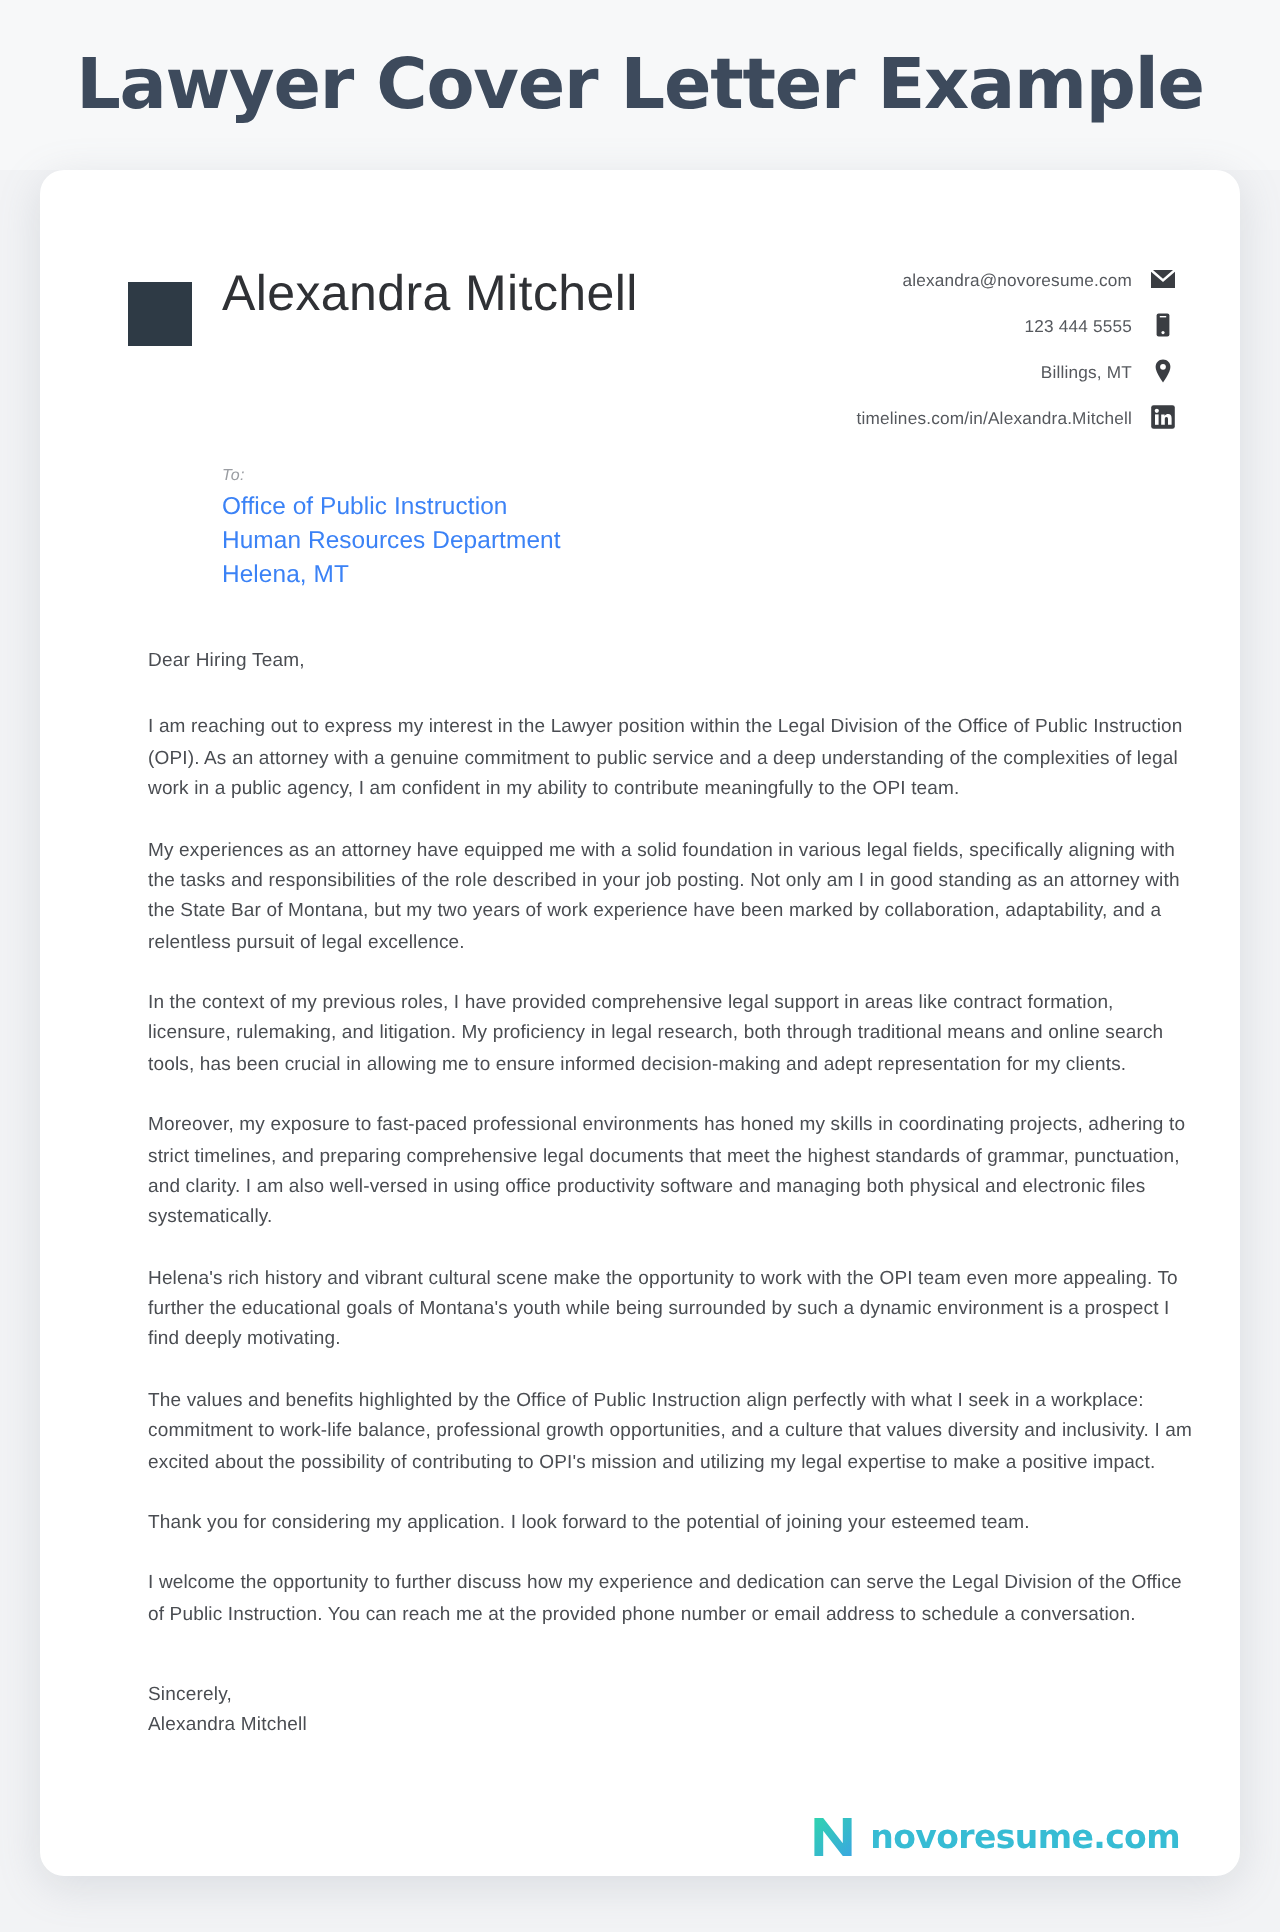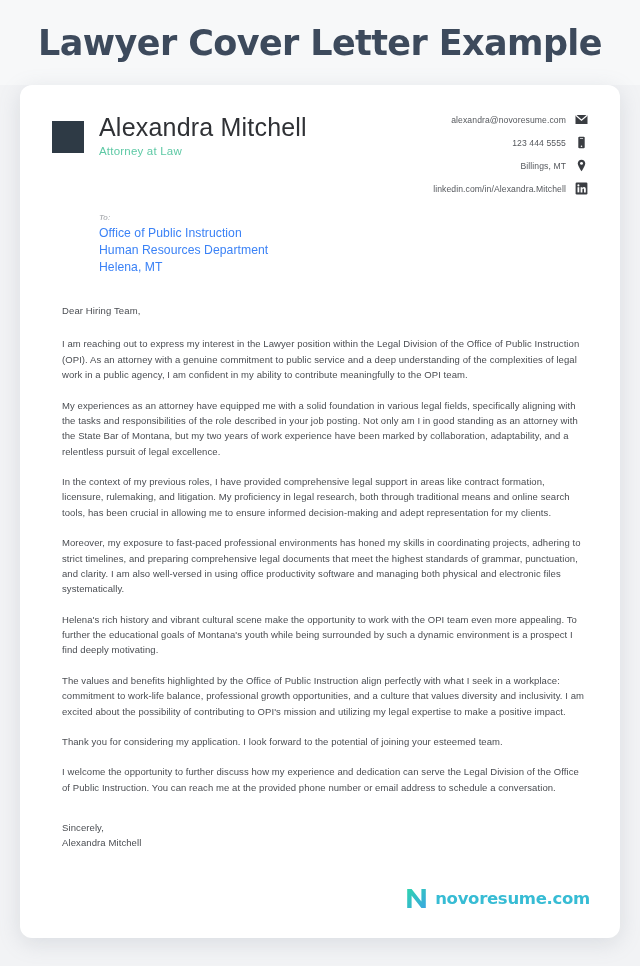--- a/index.html
+++ b/index.html
@@ -40,21 +40,22 @@
     background: #ffffff;
     border-radius: 12px;
     box-shadow: 0 5px 22px rgba(120,130,145,0.20);
     overflow: hidden;
   }
 
   .letter-inner {
     position: relative;
     width: 100%;
     height: 100%;
-    padding: 22px 32px 0 32px;
+    padding: 22px 32px 0 44px;
+    margin-top: 20px;
   }
 
   
   .header-row {
     display: flex;
     align-items: flex-start;
     justify-content: space-between;
   }
 
   .identity-block {
@@ -200,21 +201,20 @@
 
 <div class="letter-card">
   <div class="letter-inner">
 
     <div class="header-row">
 
       <div class="identity-block">
         <div class="photo-placeholder"></div>
         <div class="name-wrap">
           <div class="full-name">Alexandra Mitchell</div>
-          <div class="job-title">Attorney at Law</div>
         </div>
       </div>
 
       <div class="contact-list">
 
         <div class="contact-row">
           <span class="contact-text">alexandra@novoresume.com</span>
           <span class="contact-icon">
             <svg width="13" height="13" viewBox="0 0 13 13">
                 <rect x="0.5" y="2" width="12" height="9" fill="#3a3d42"></rect>
@@ -238,21 +238,21 @@
           <span class="contact-text">Billings, MT</span>
           <span class="contact-icon">
             <svg width="13" height="13" viewBox="0 0 13 13">
                 <path d="M6.5 0.8 C4.3 0.8 2.8 2.4 2.8 4.5 C2.8 7.2 6.5 12.2 6.5 12.2 C6.5 12.2 10.2 7.2 10.2 4.5 C10.2 2.4 8.7 0.8 6.5 0.8 Z" fill="#3a3d42"></path>
                 <circle cx="6.5" cy="4.4" r="1.45" fill="#ffffff"></circle>
               </svg>
           </span>
         </div>
 
         <div class="contact-row">
-          <span class="contact-text">linkedin.com/in/Alexandra.Mitchell</span>
+          <span class="contact-text">timelines.com/in/Alexandra.Mitchell</span>
           <span class="contact-icon">
             <svg width="13" height="13" viewBox="0 0 13 13">
                 <rect x="0.6" y="0.6" width="11.8" height="11.8" rx="1.2" fill="#3a3d42"></rect>
                 <rect x="2.5" y="5.2" width="1.8" height="5.2" fill="#ffffff"></rect>
                 <circle cx="3.4" cy="3.4" r="1.05" fill="#ffffff"></circle>
                 <path d="M5.6 10.4 V5.2 H7.3 V6 C7.7 5.3 8.4 5.05 9.1 5.05 C10.2 5.05 10.8 5.8 10.8 7.1 V10.4 H9 V7.45 C9 6.8 8.75 6.45 8.2 6.45 C7.7 6.45 7.4 6.8 7.4 7.45 V10.4 Z" fill="#ffffff"></path>
               </svg>
           </span>
         </div>
 

